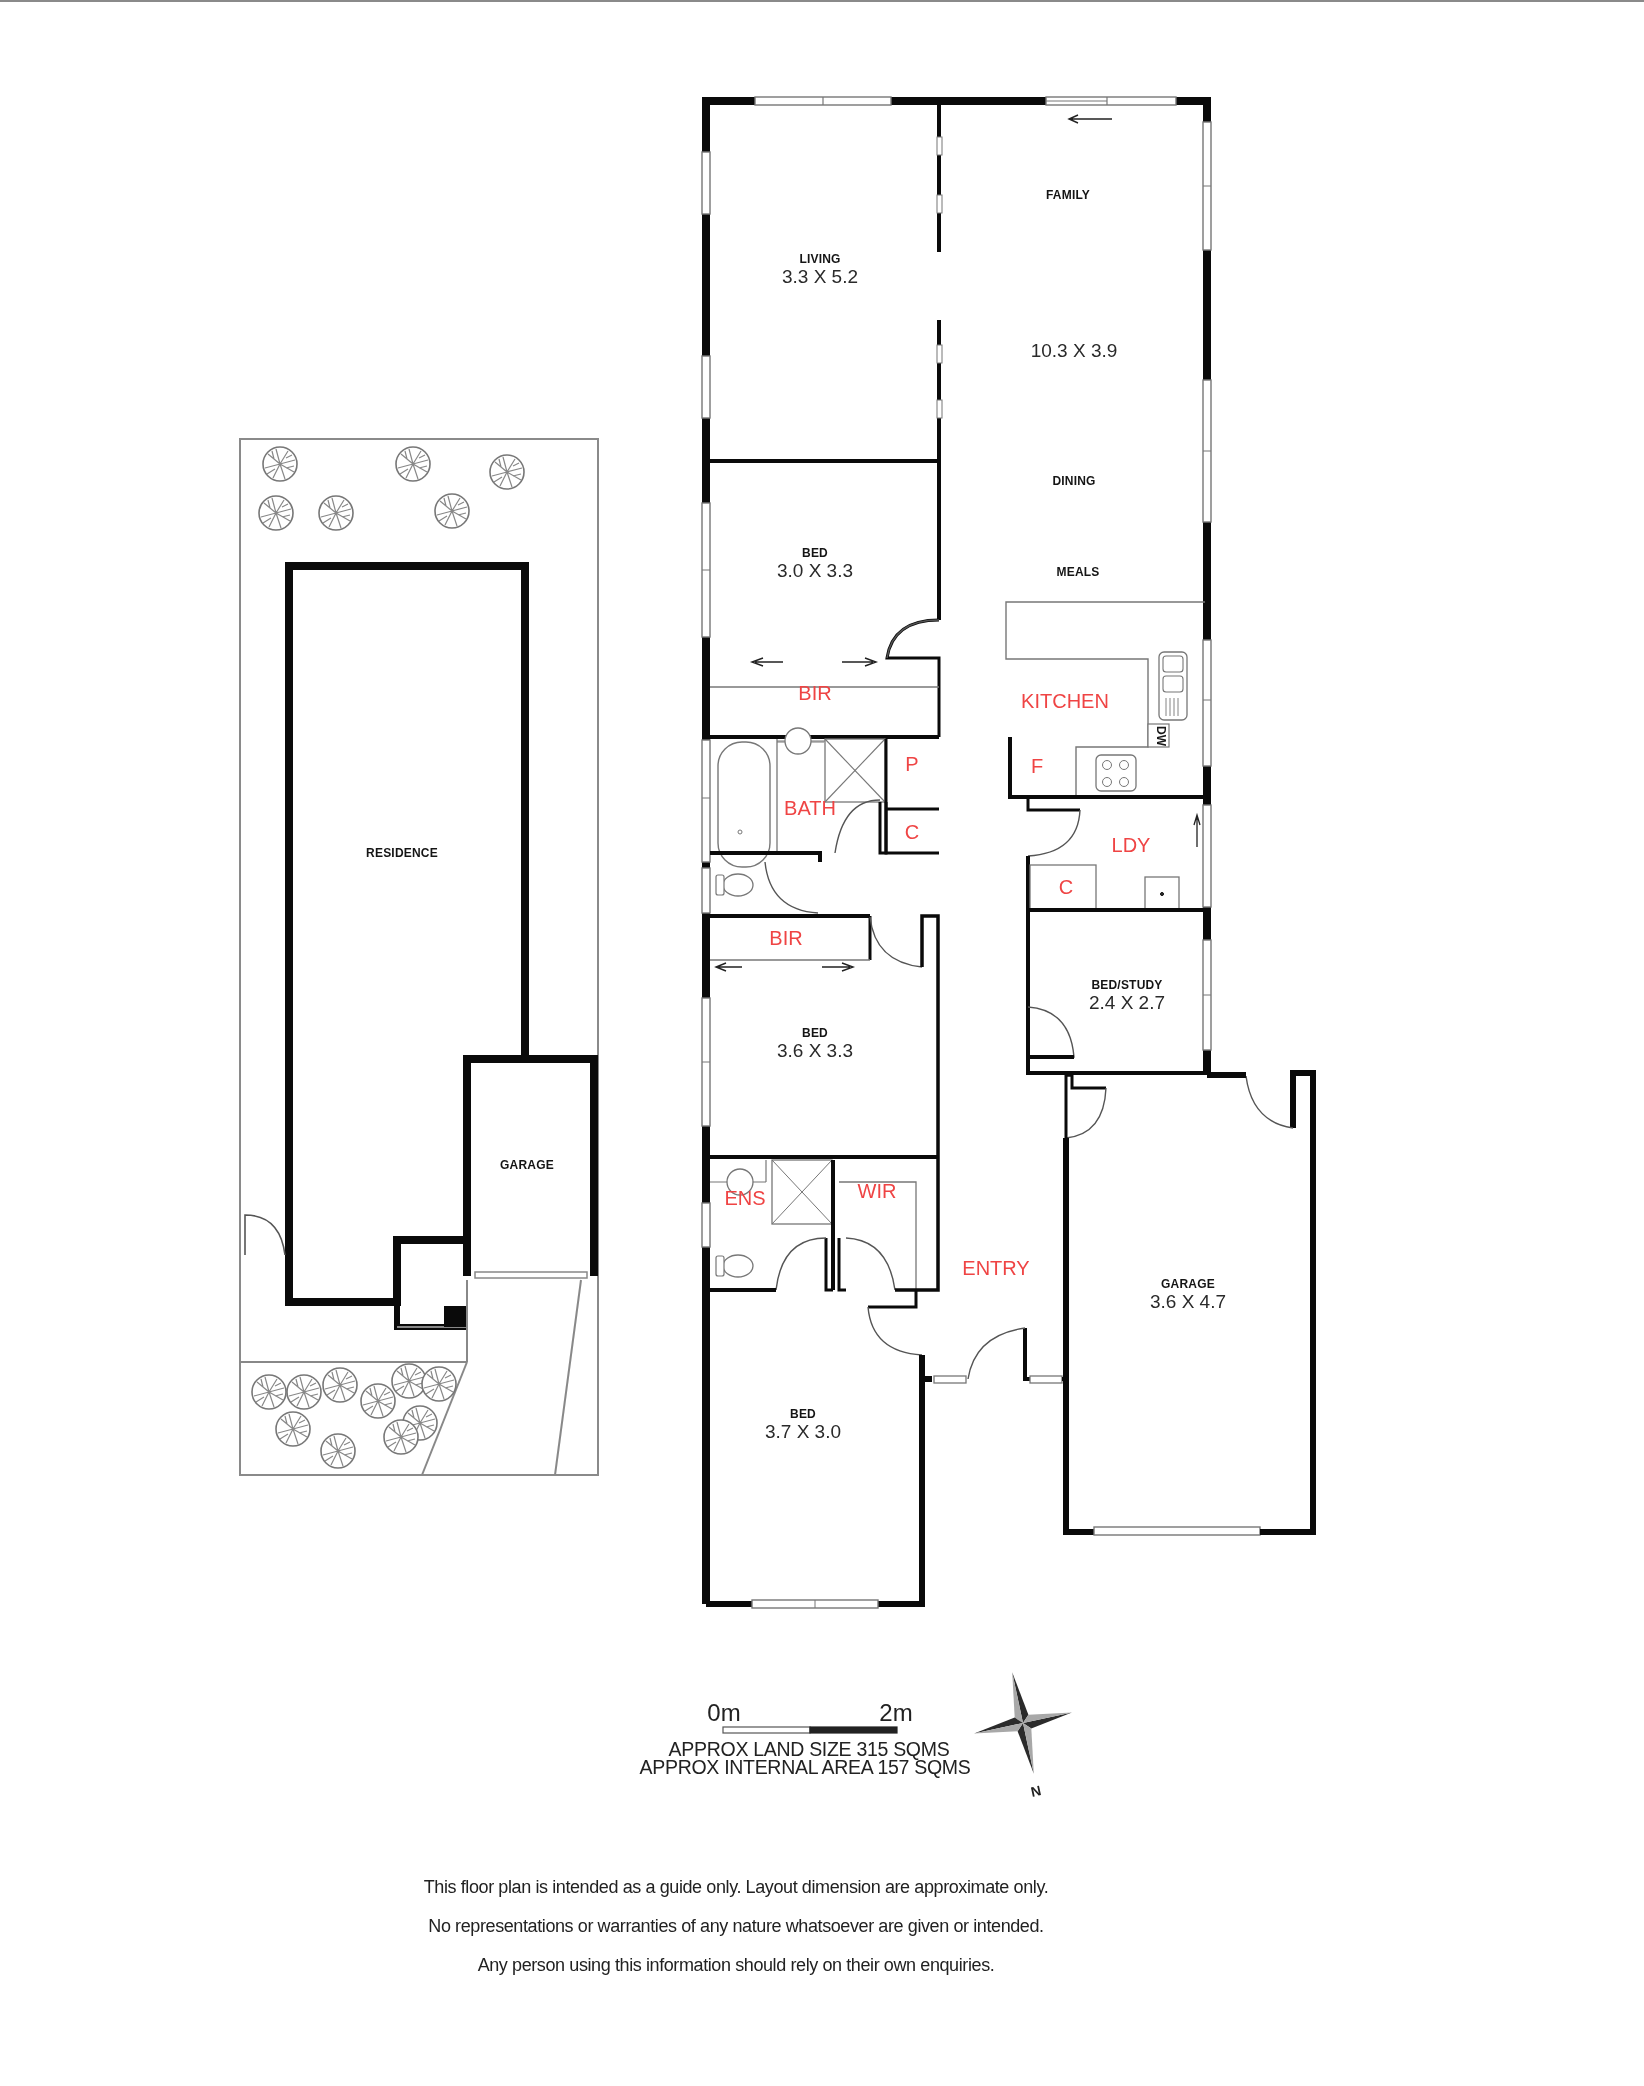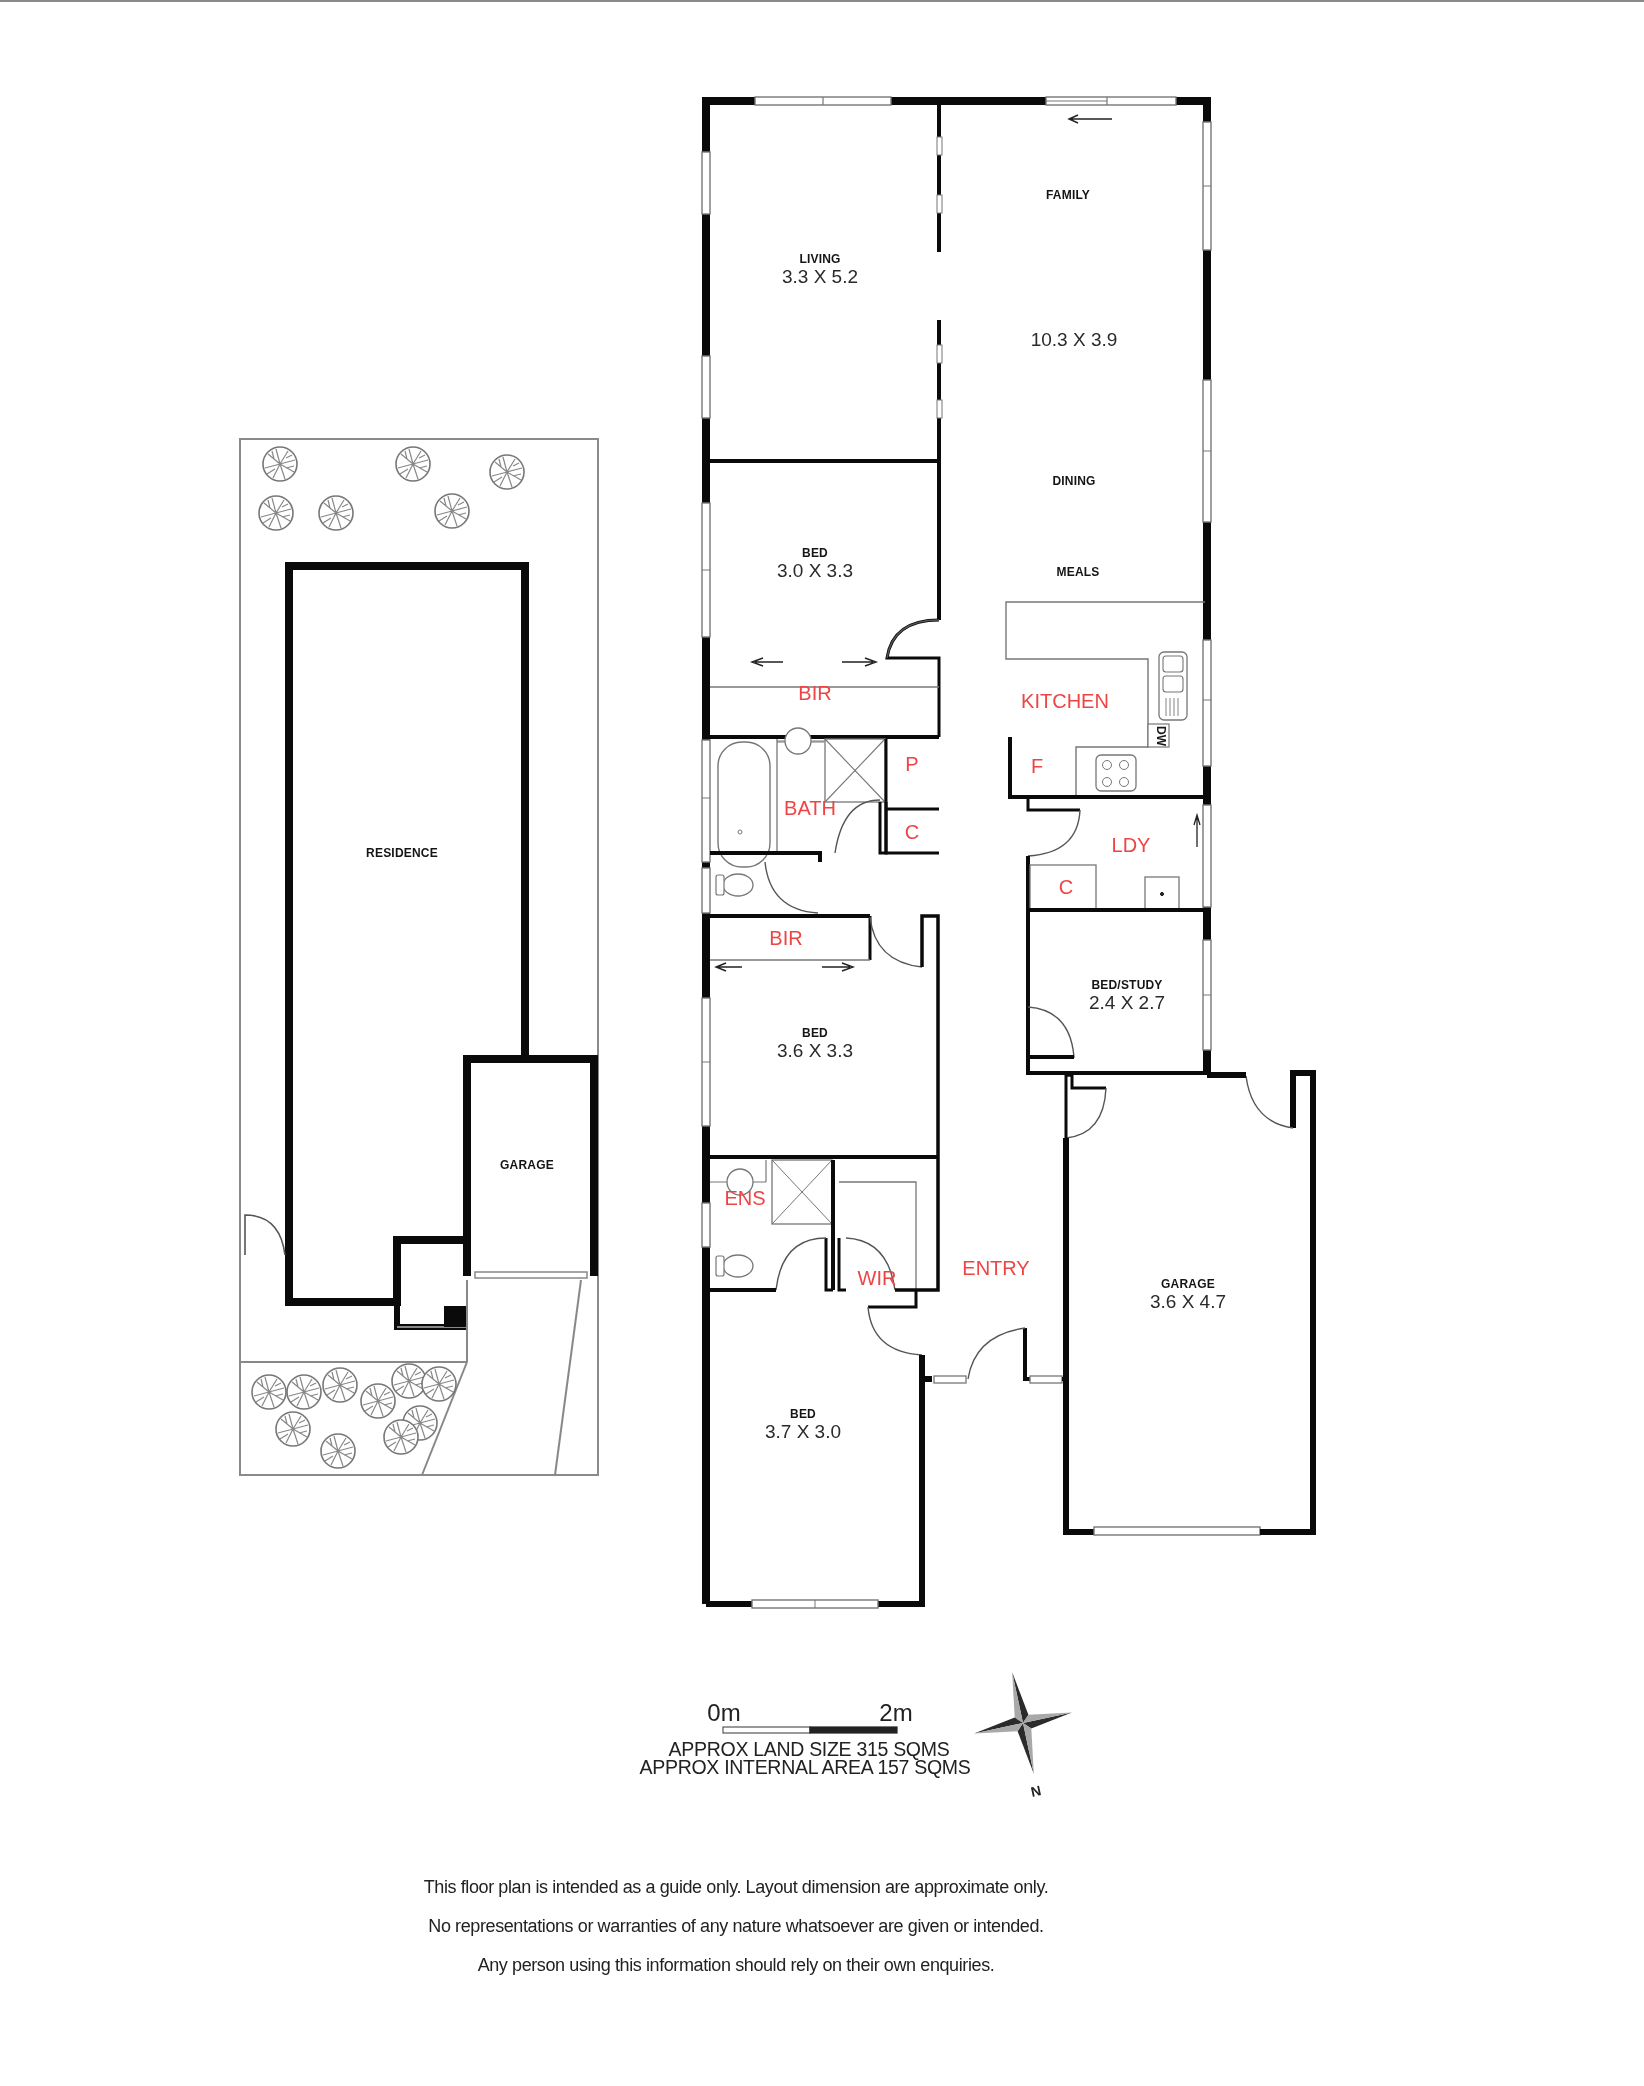--- a/index.html
+++ b/index.html
@@ -247,21 +247,21 @@
 </svg>
 
 <div class="lbl room-name" style="left:402px; top:854px;">RESIDENCE</div>
 <div class="lbl room-name" style="left:527px; top:1166px;">GARAGE</div>
 
 <div class="lbl" style="left:820px; top:268px;">
   <span class="room-name">LIVING</span>
   <span class="room-dim">3.3 X 5.2</span>
 </div>
 <div class="lbl room-name" style="left:1068px; top:196px;">FAMILY</div>
-<div class="lbl room-dim" style="left:1074px; top:340px;text-align:center;">10.3 X 3.9</div>
+<div class="lbl room-dim" style="left:1074px; top:351px;text-align:center;">10.3 X 3.9</div>
 <div class="lbl room-name" style="left:1074px; top:482px;">DINING</div>
 <div class="lbl room-name" style="left:1078px; top:573px;">MEALS</div>
 
 <div class="lbl" style="left:815px; top:562px;">
   <span class="room-name">BED</span>
   <span class="room-dim">3.0 X 3.3</span>
 </div>
 <div class="lbl small-name" style="left:815px; top:693px;">BIR</div>
 <div class="lbl small-name" style="left:1065px; top:701px;">KITCHEN</div>
 <div class="lbl small-name" style="left:1037px; top:766px;">F</div>
@@ -275,21 +275,21 @@
 
 <div class="lbl" style="left:815px; top:1042px;">
   <span class="room-name">BED</span>
   <span class="room-dim">3.6 X 3.3</span>
 </div>
 <div class="lbl" style="left:1127px; top:994px;">
   <span class="room-name">BED/STUDY</span>
   <span class="room-dim">2.4 X 2.7</span>
 </div>
 <div class="lbl small-name" style="left:745px; top:1198px;">ENS</div>
-<div class="lbl small-name" style="left:877px; top:1278px;">WIR</div>
+<div class="lbl small-name" style="left:877px; top:1191px;">WIR</div>
 <div class="lbl small-name" style="left:996px; top:1268px;">ENTRY</div>
 <div class="lbl" style="left:1188px; top:1293px;">
   <span class="room-name">GARAGE</span>
   <span class="room-dim">3.6 X 4.7</span>
 </div>
 <div class="lbl" style="left:803px; top:1423px;">
   <span class="room-name">BED</span>
   <span class="room-dim">3.7 X 3.0</span>
 </div>
 

